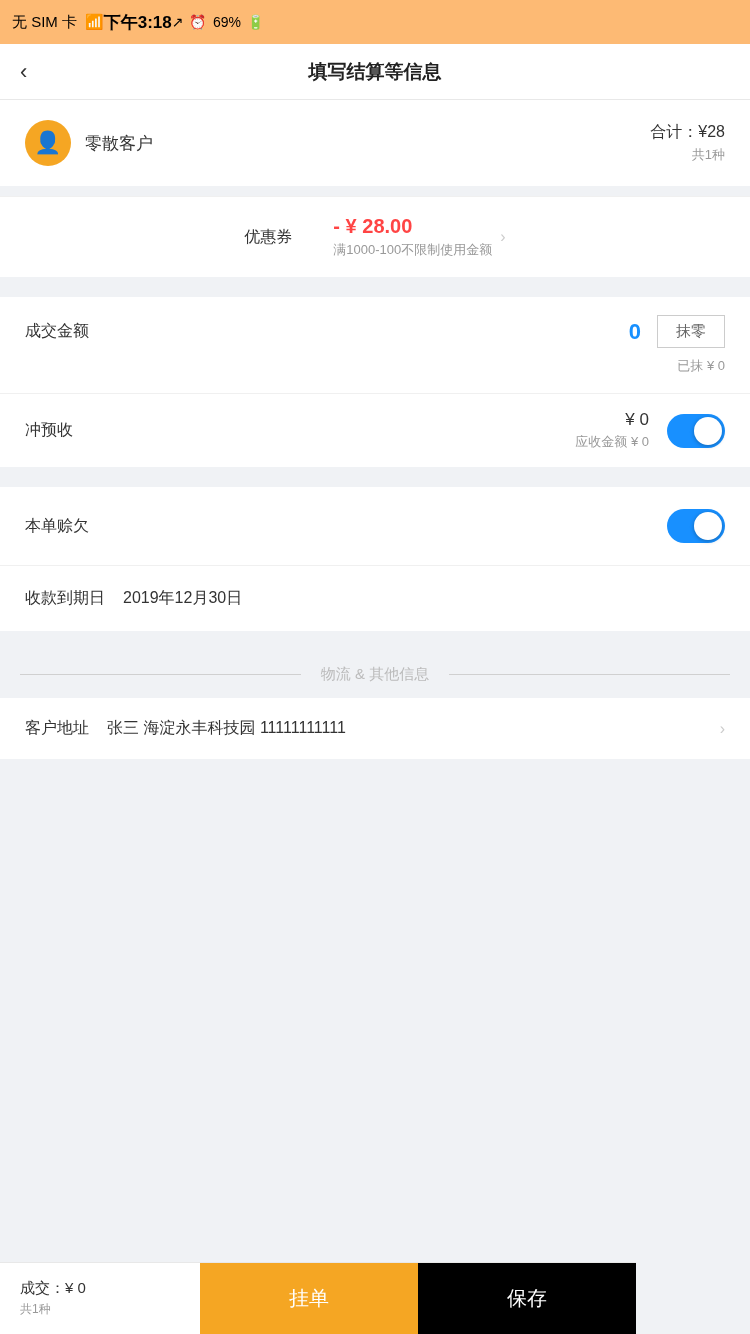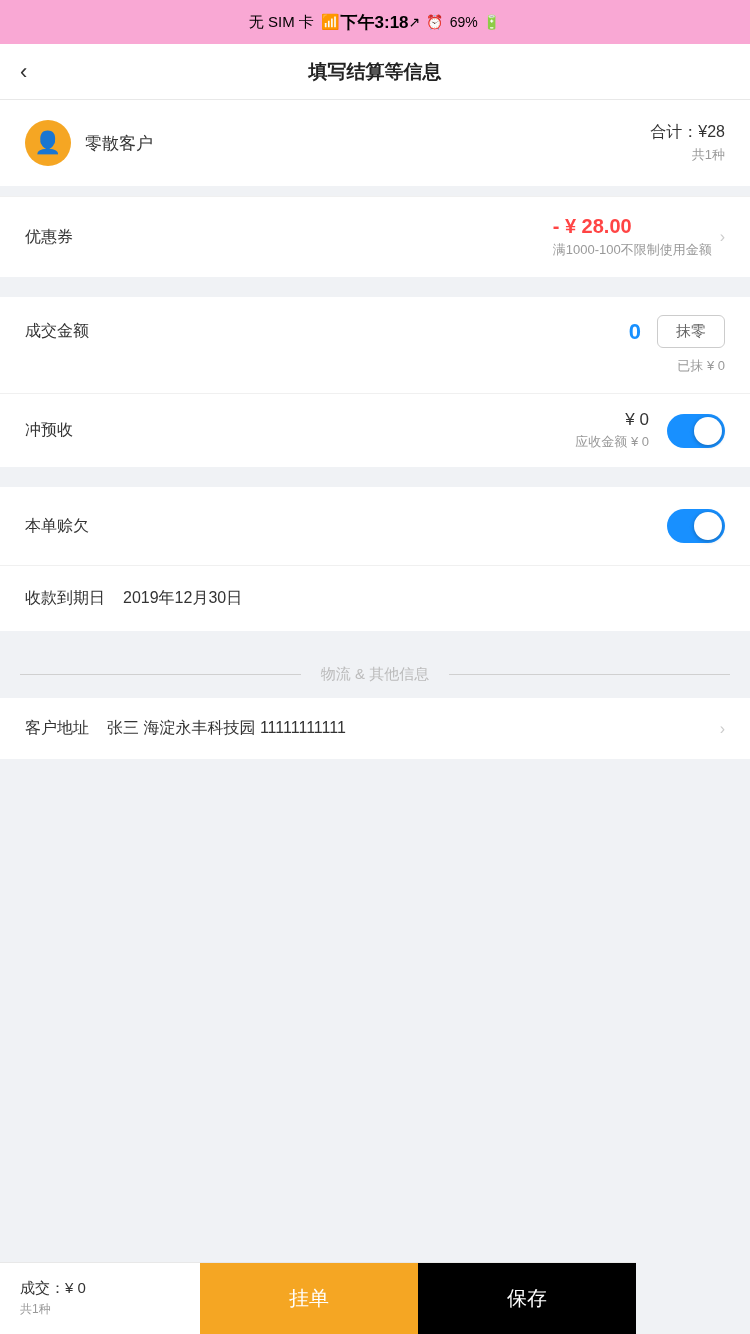--- a/index.html
+++ b/index.html
@@ -10,25 +10,25 @@
       width: 750px;
       min-height: 1334px;
       position: relative;
       overflow-x: hidden;
     }
 
     
     .status-bar {
       width: 750px;
       height: 44px;
-      background: #f9a8d4;
-      display: flex;
-      align-items: center;
-      justify-content: center;
-      padding: 0 24px;
+      background: #fdba74;
+      display: flex;
+      align-items: center;
+      justify-content: flex-start;
+      padding: 0 12px;
       font-size: 15px;
       font-weight: 500;
       color: #000;
     }
     .status-bar-left { display: flex; align-items: center; gap: 8px; }
     .status-bar-center { font-size: 17px; font-weight: 600; }
     .status-bar-right { display: flex; align-items: center; gap: 6px; font-size: 14px; }
 
     
     .nav-bar {
@@ -88,21 +88,21 @@
     .customer-right { text-align: right; }
     .customer-total { font-size: 16px; color: #333; }
     .customer-count { font-size: 13px; color: #999; margin-top: 3px; }
 
     
     .coupon-row {
       background: #fff;
       padding: 18px 25px;
       display: flex;
       align-items: center;
-      justify-content: space-between;
+      justify-content: center;
       border-top: 1px solid #f0f0f0;
       gap: 41px;
     }
     .coupon-label { font-size: 16px; color: #333; }
     .coupon-right { display: flex; align-items: center; gap: 8px; }
     .coupon-discount { font-size: 20px; color: #ff4444; font-weight: 600; }
     .coupon-desc { font-size: 13px; color: #999; margin-top: 3px; text-align: right; }
     .coupon-arrow { color: #ccc; font-size: 16px; }
 
     
@@ -113,21 +113,21 @@
     .transaction-row {
       display: flex;
       align-items: center;
       justify-content: space-between;
     }
     .transaction-label { font-size: 16px; color: #333; }
     .transaction-right { display: flex; align-items: center; gap: 16px; }
     .transaction-amount { font-size: 22px; color: #1890ff; font-weight: 600; }
     .round-btn {
       border: 1px solid #ccc;
-      border-radius: 6px;
+      border-radius: 0;
       padding: 6px 18px;
       font-size: 15px;
       color: #666;
       background: #fff;
       cursor: pointer;
     }
     .transaction-sub { font-size: 13px; color: #999; text-align: right; margin-top: 9px; }
 
     
     .prepaid-row {

